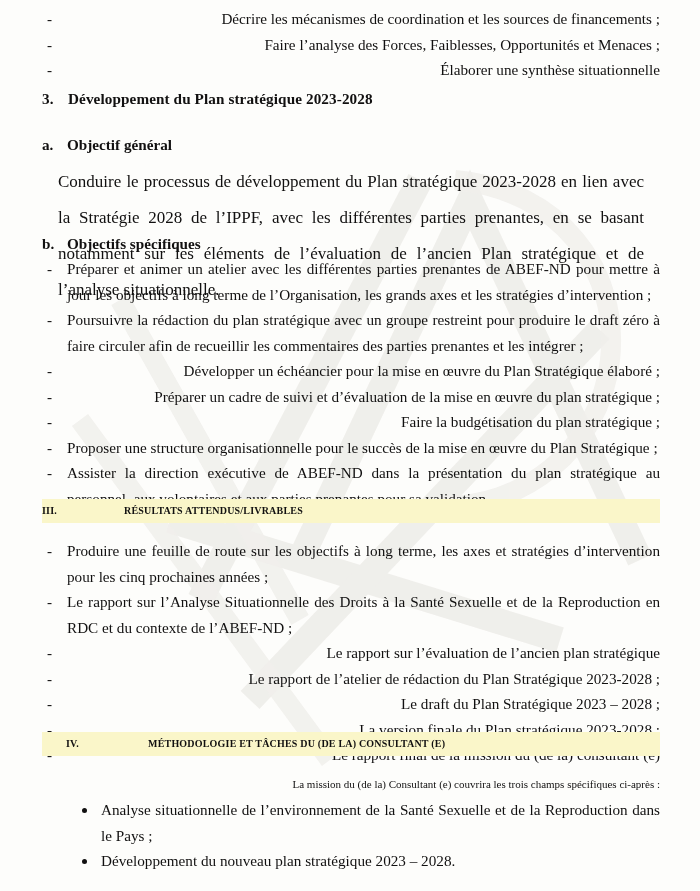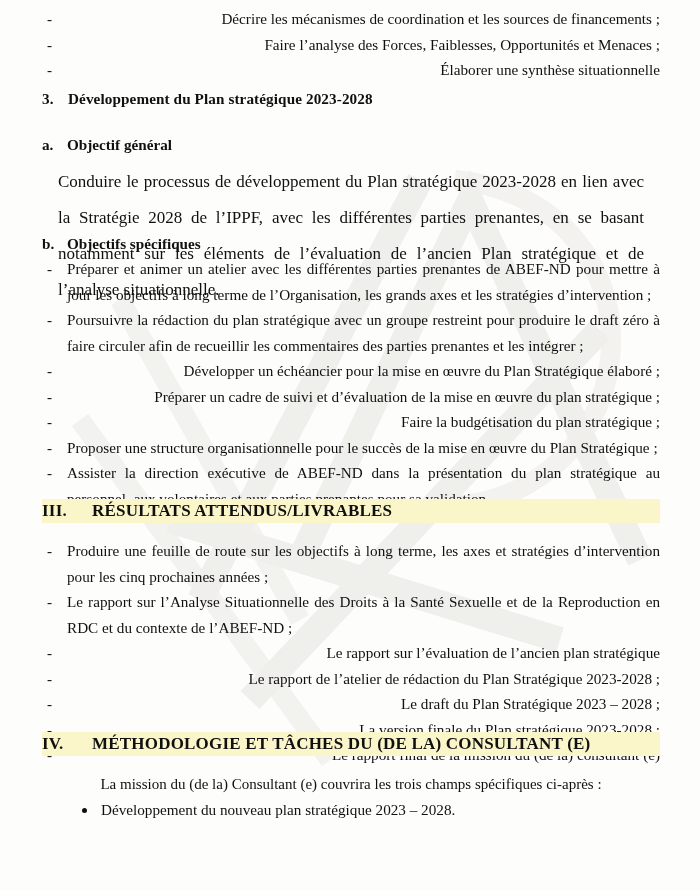--- a/index.html
+++ b/index.html
@@ -39,23 +39,23 @@
 
   
   .para {
     font-size: 17px;
     line-height: 36px;
     text-align: justify;
     text-justify: inter-word;
     margin: 16px;
   }
   .para-left {
-    font-size: 15px;
+    font-size: 11px;
     line-height: 25.5px;
-    text-align: center;
+    text-align: right;
     margin: 0;
   }
 
   
   .numhead {
     display: flex;
     font-weight: bold;
     font-size: 15.2px;
     line-height: 24px;
     letter-spacing: .1px;
@@ -85,25 +85,26 @@
     position: absolute;
     left: 42px;
     width: 618px;
     background: #faf6c9;
     height: 24px;
   }
   .romanhead {
     display: flex;
     align-items: baseline;
     font-weight: bold;
-    font-size: 17px;
+    font-size: 10px;
     line-height: 24px;
     letter-spacing: .2px;
     position: relative;
     z-index: 3;
+    gap: 32px;
   }
   .romanhead .rn {
     width: 50px;
     flex: 0 0 50px;
   }
   .romanhead .txt { flex: 1 1 auto; }
 
   
   .dashlist { margin: 0; padding: 0; list-style: none; }
   .dashitem {
@@ -284,34 +285,38 @@
           <span class="body nojust">La version finale du Plan stratégique 2023-2028 ;</span>
         </li>
         <li class="dashitem">
           <span class="mark">-</span>
           <span class="body nojust">Le rapport final de la mission du (de la) consultant (e)</span>
         </li>
       </ul>
     </div>
 
     <div class="romanbar" style="top:732px;"></div>
-    <div class="block" style="top:732px;">
+    <div class="block" style="top:732px;margin-left:24px;">
       <div class="romanhead">
         <span class="rn">IV.</span>
         <span class="txt">MÉTHODOLOGIE ET TÂCHES DU (DE LA) CONSULTANT (E)</span>
       </div>
     </div>
 
     <div class="block" style="top:772px;">
       <p class="para-left">La mission du (de la) Consultant (e) couvrira les trois champs spécifiques ci-après :</p>
     </div>
 
     <div class="block" style="top:797px;">
       <ul class="dotlist">
         <li class="dotitem">
           <span class="mark"><span class="dot"></span></span>
+          <span class="body">Analyse situationnelle de l’environnement de la Santé Sexuelle et de la Reproduction dans le Pays ;</span>
+        </li>
+        <li class="dotitem">
+          <span class="mark"><span class="dot"></span></span>
           <span class="body nojust">Développement du nouveau plan stratégique 2023 – 2028.</span>
         </li>
       </ul>
     </div>
 
   </div>
 </div>
 
 </body></html>

